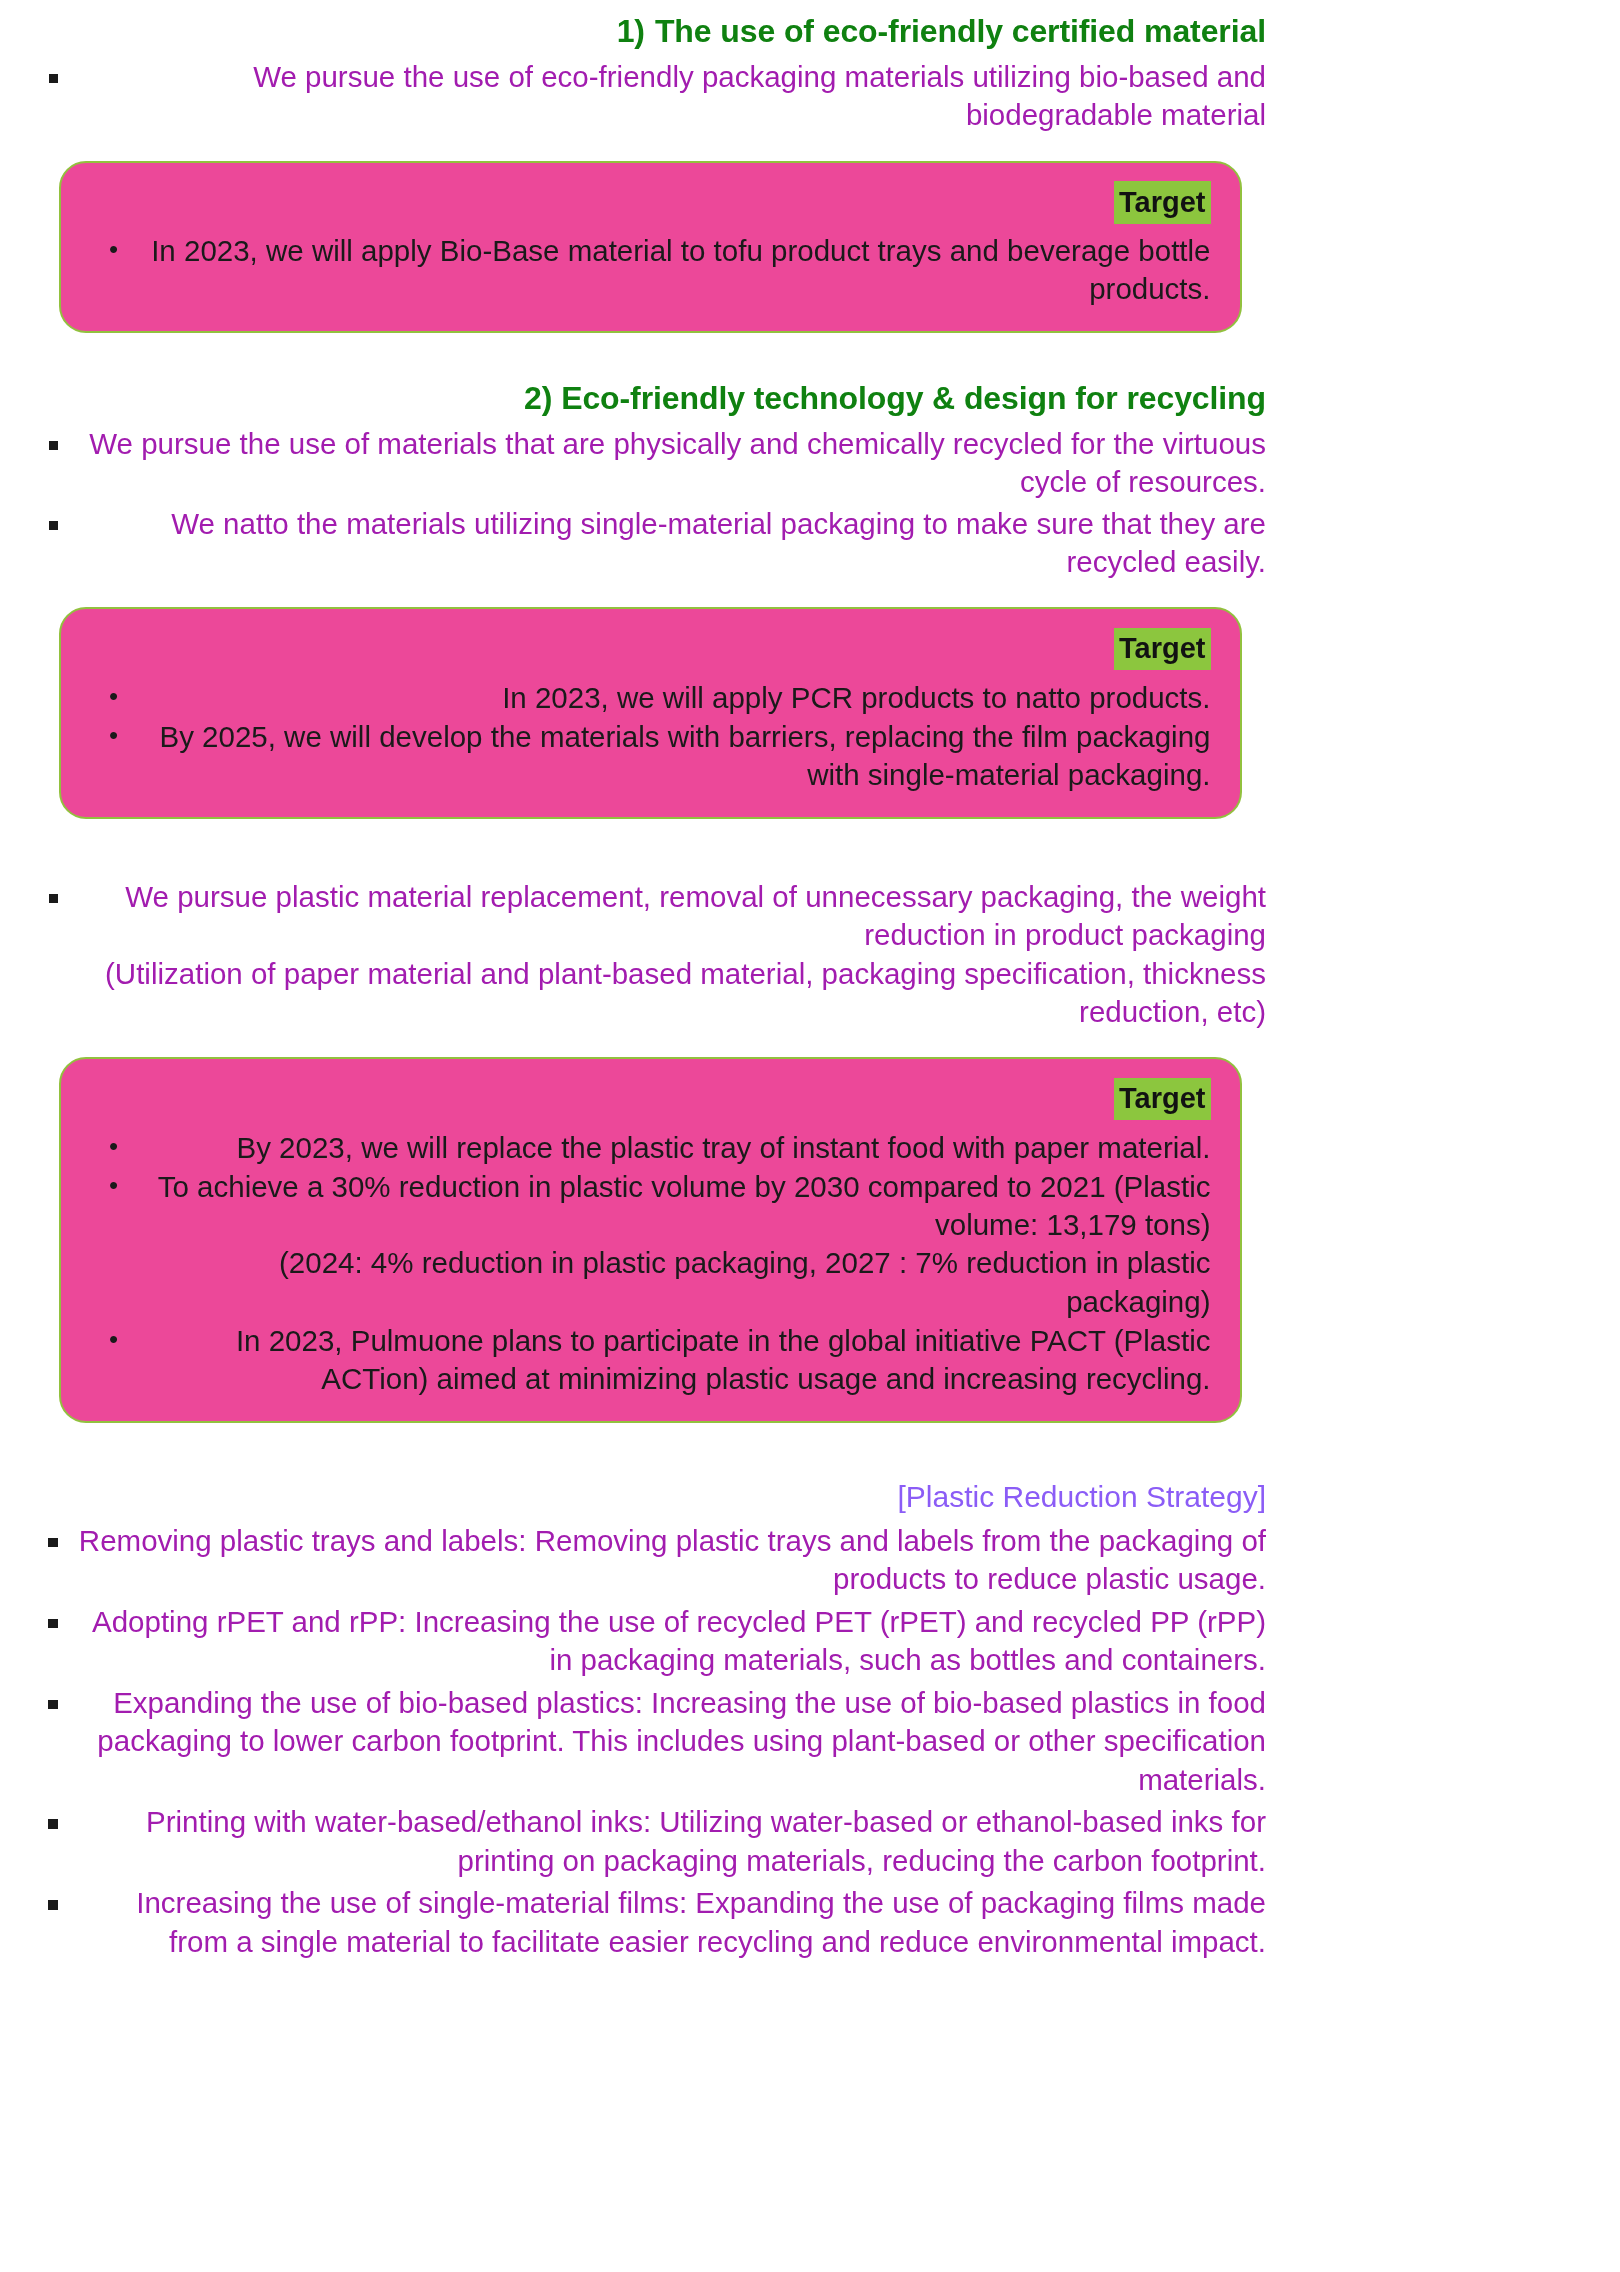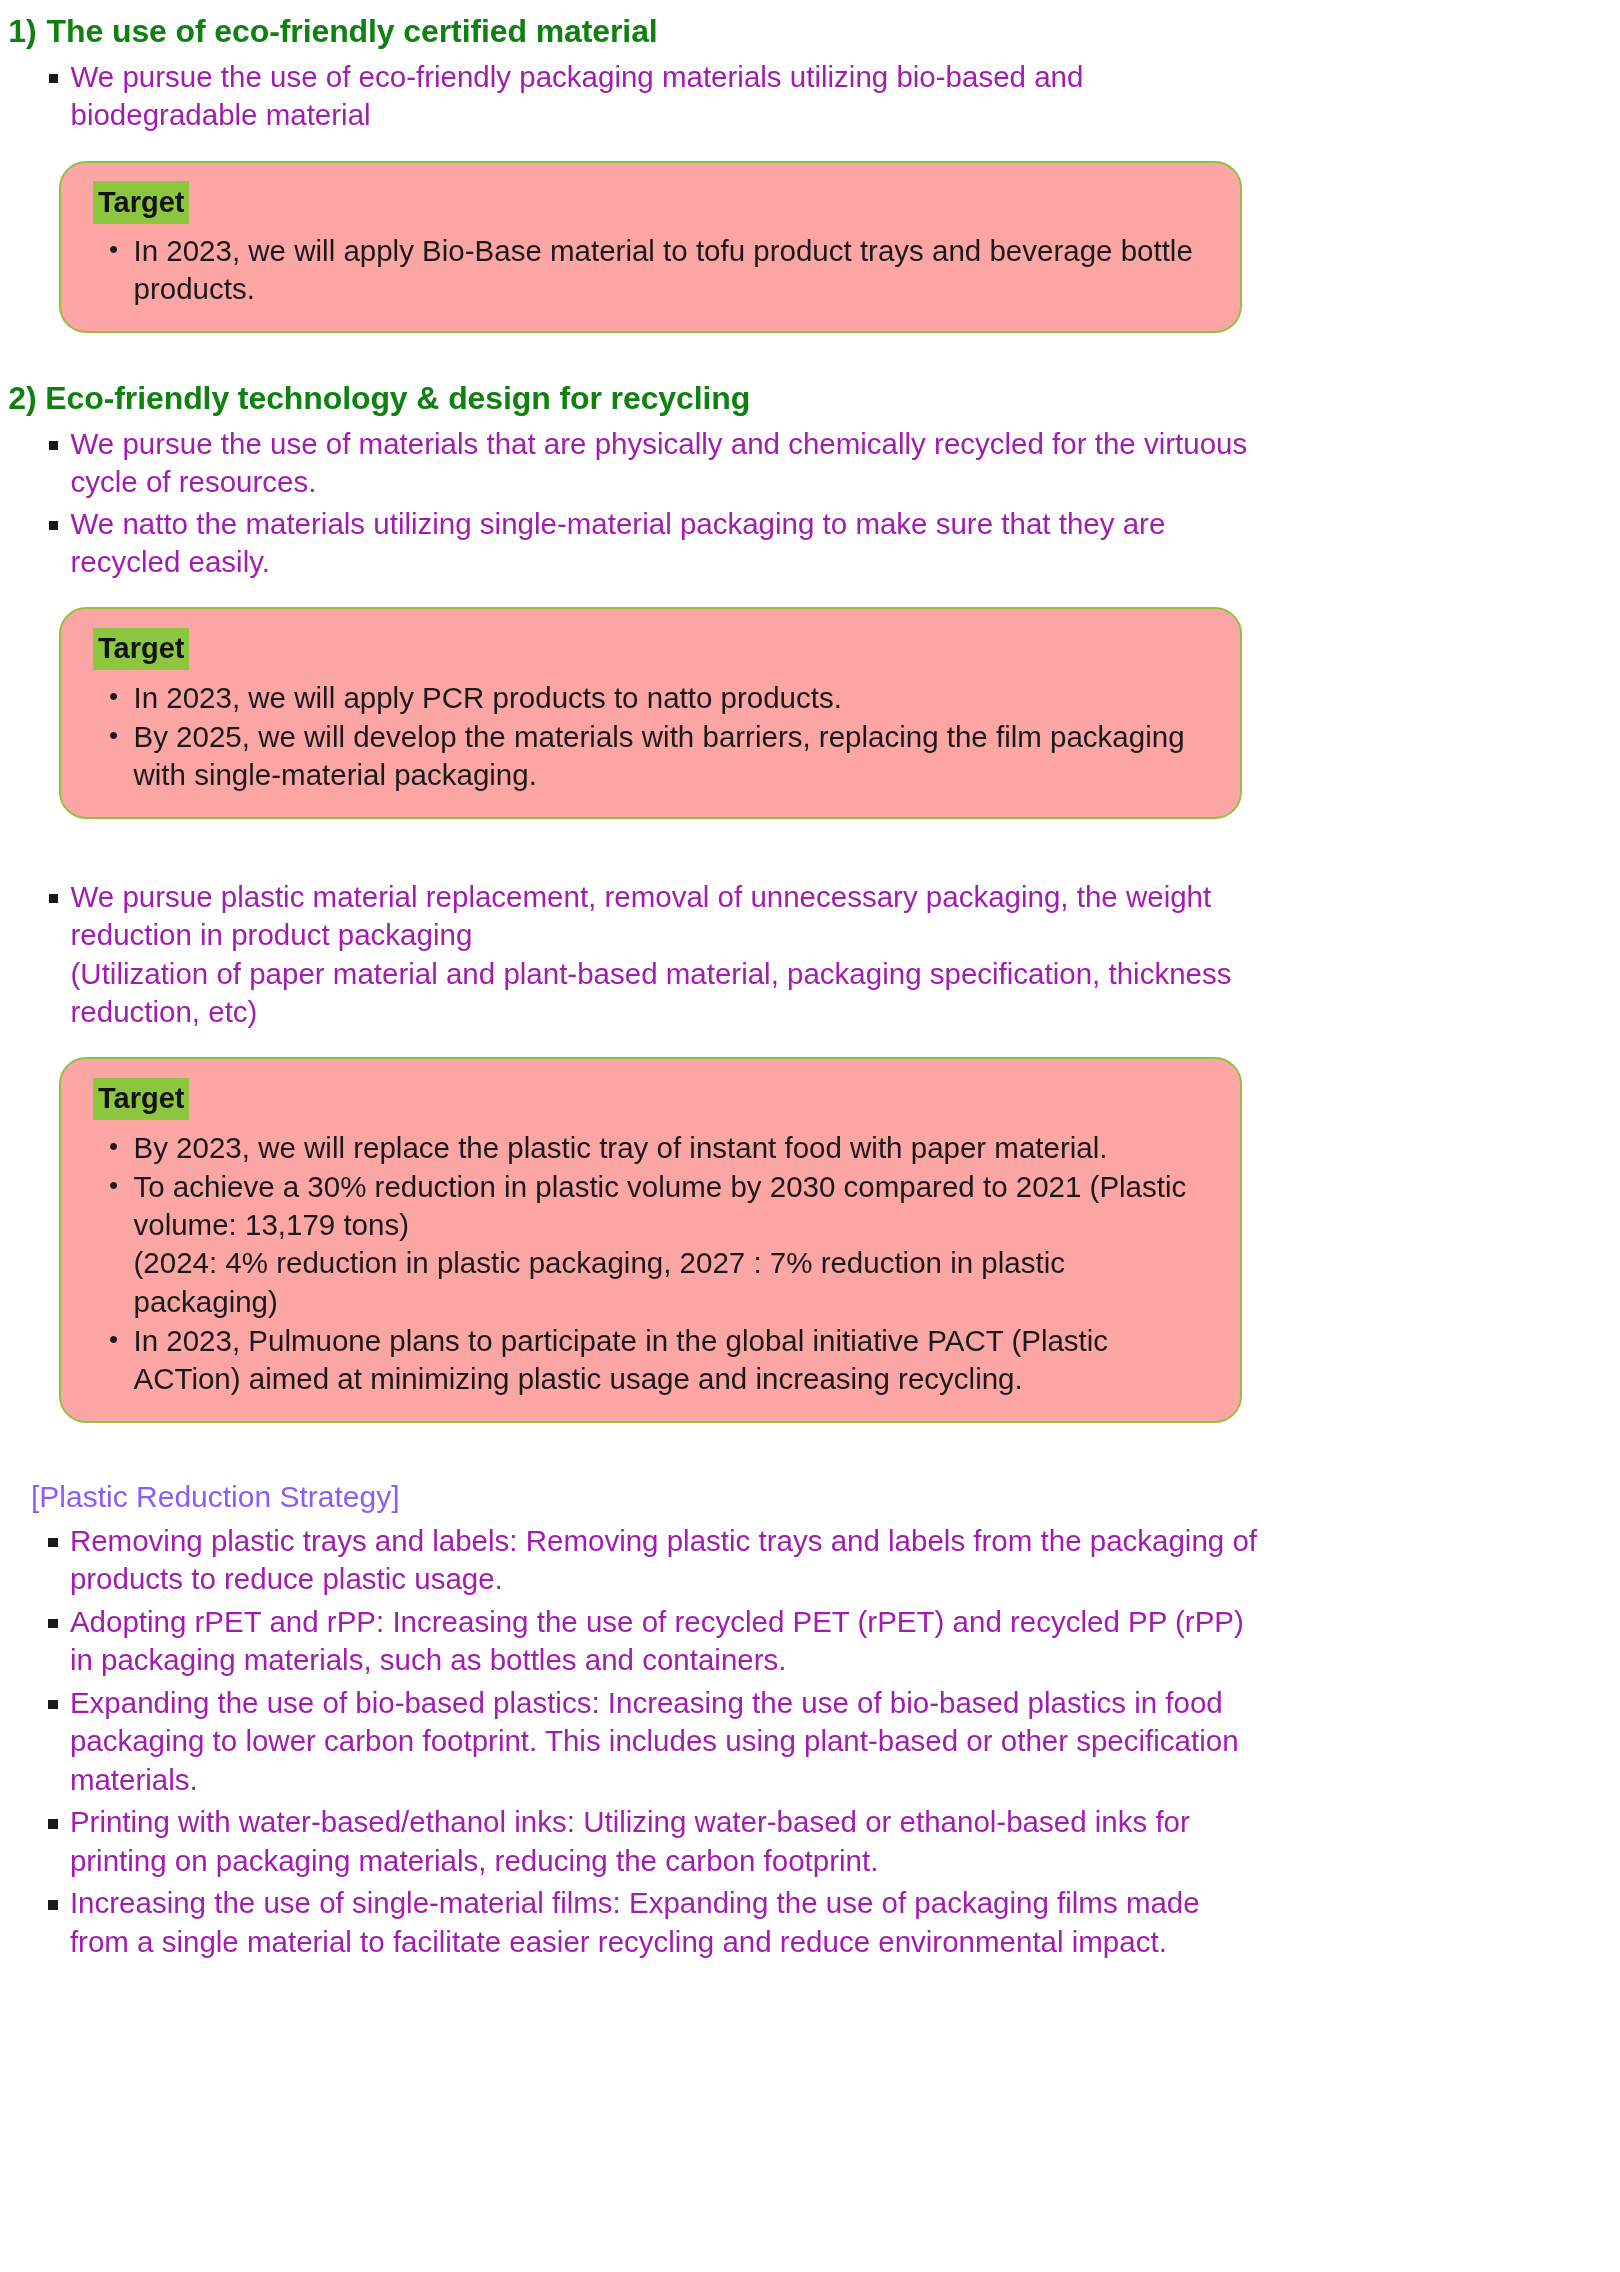--- a/index.html
+++ b/index.html
@@ -13,20 +13,21 @@
     font-family: "Liberation Sans", "DejaVu Sans", sans-serif;
     color: #1a1a1a;
     -webkit-font-smoothing: antialiased;
   }
   .page {
     position: relative;
     width: 1298px;
     min-height: 2273px;
     box-sizing: border-box;
     padding: 13px 32px 29px 4px;
+    text-align: right;
   }
 
   
   .section-heading {
     color: #0f8110;
     font-size: 32px;
     font-weight: bold;
     letter-spacing: -0.1px;
     line-height: 1.18;
     margin: 0;
@@ -65,21 +66,21 @@
   }
 
   
   .target-box {
     box-sizing: border-box;
     border: 2.2px solid #92c13e;
     border-radius: 27px;
     margin: 26px 0 0 55px;
     margin-right: 24.5px;
     padding: 18.7px 29px 21.6px 32px;
-    background: #fca5a5;
+    background: #ec4899;
   }
   .target-label {
     display: inline-block;
     background: #8cc63e;
     color: #121212;
     font-size: 29px;
     font-weight: bold;
     line-height: 1.28;
     padding: 2.2px 5px 2.9px 5px;
     margin: 0 0 4.3px 0;

